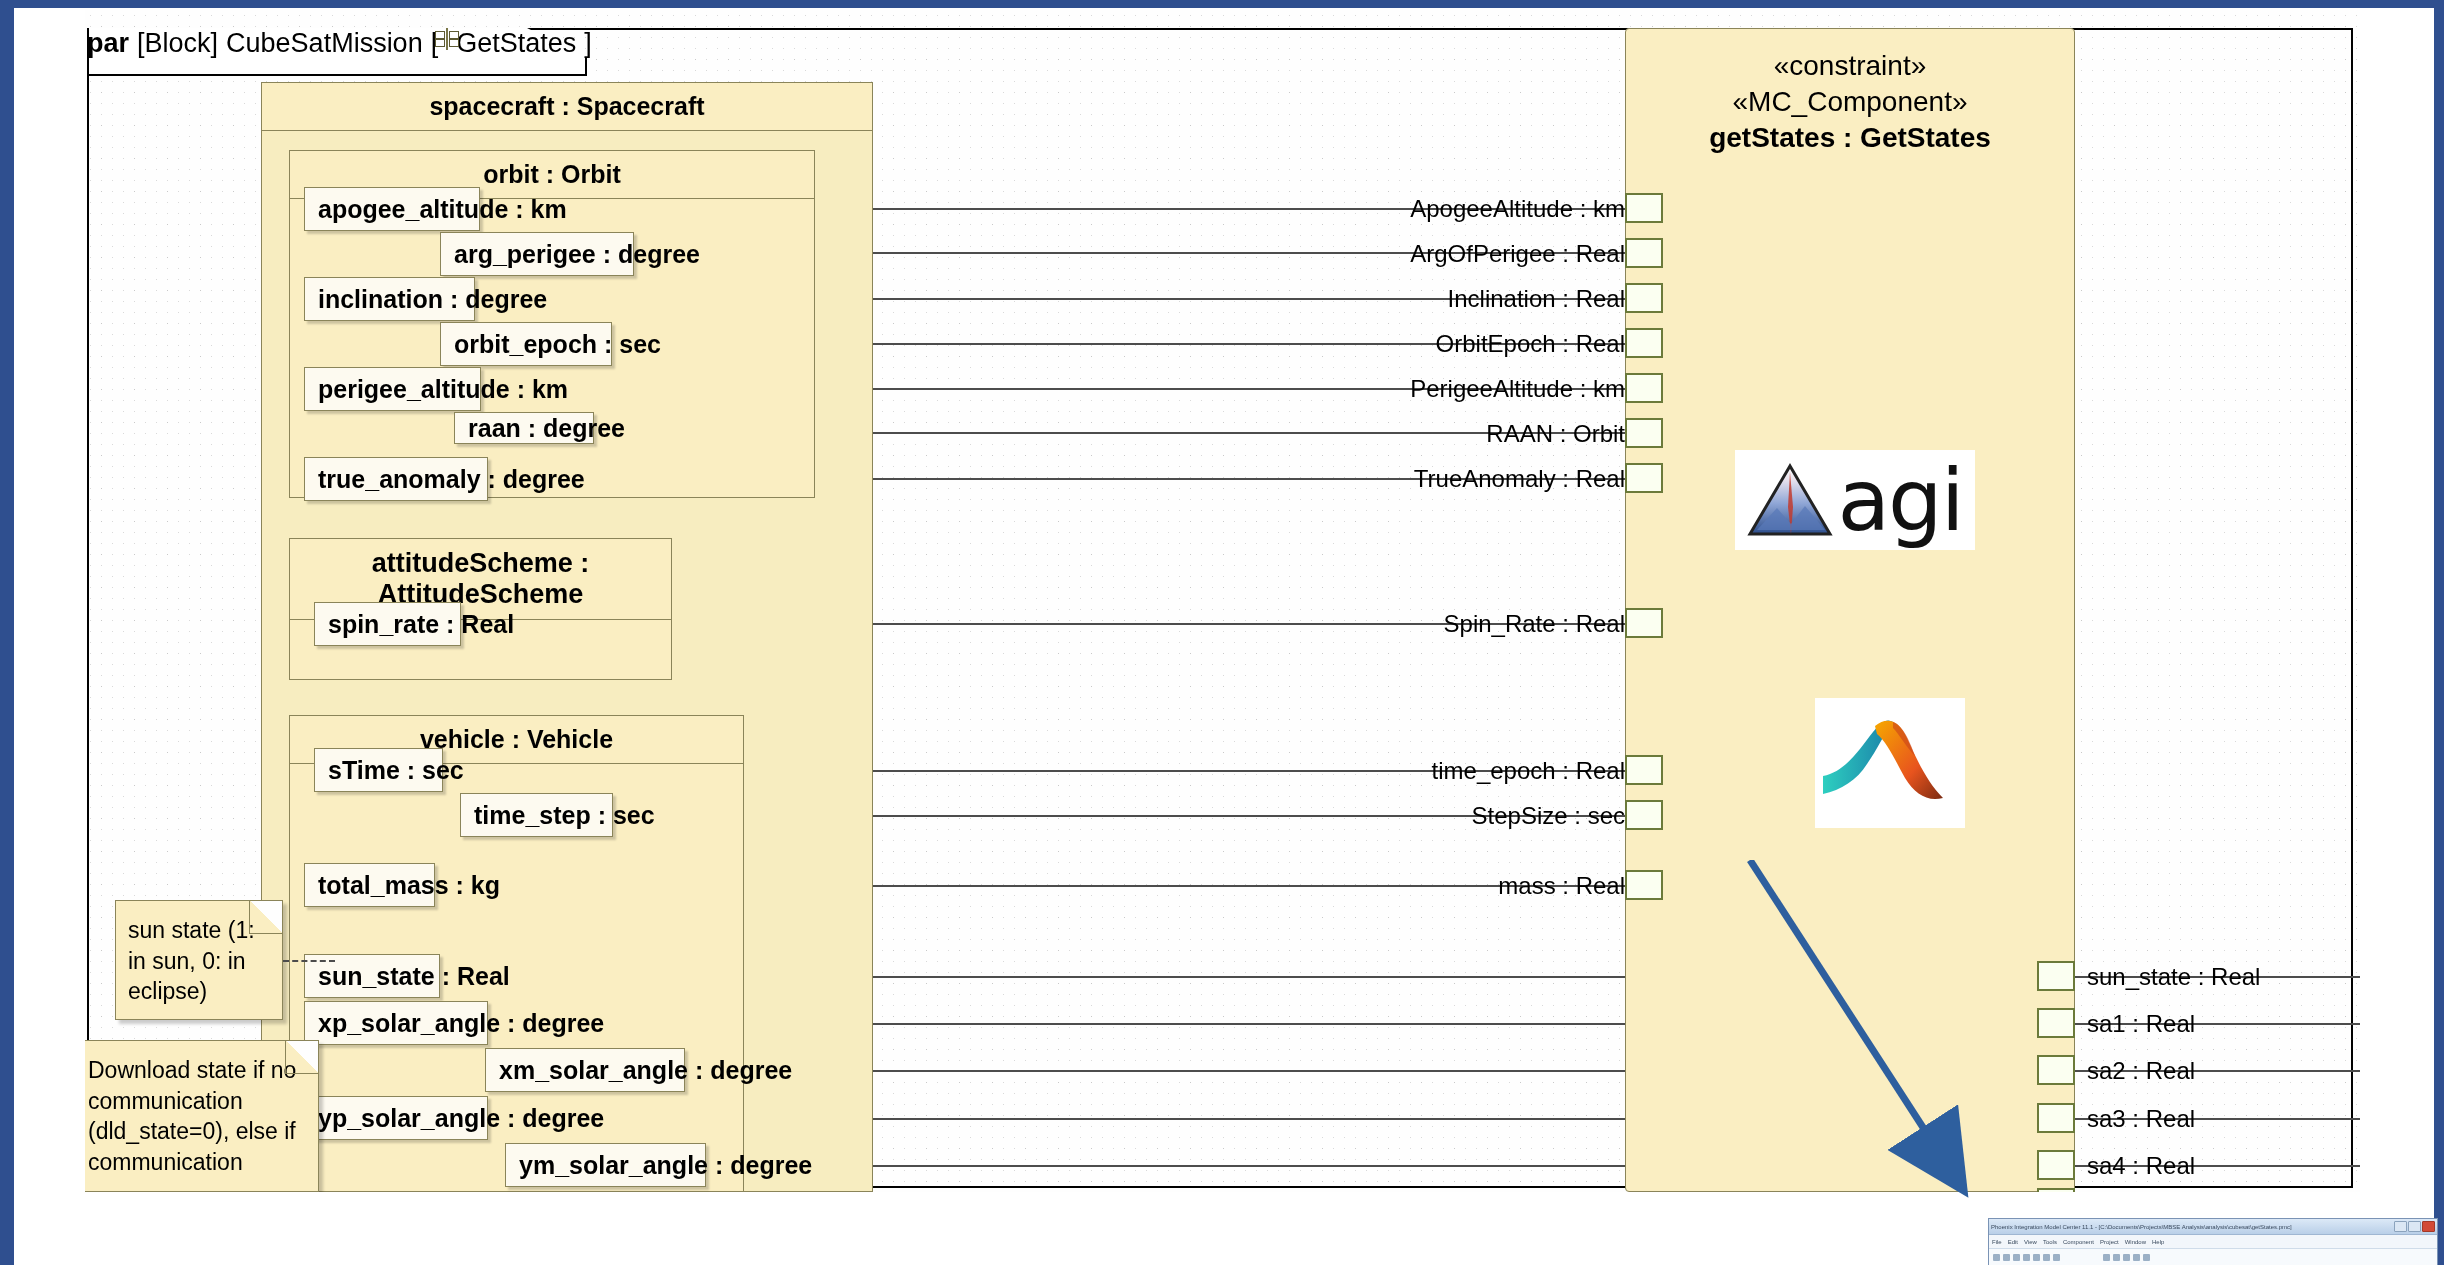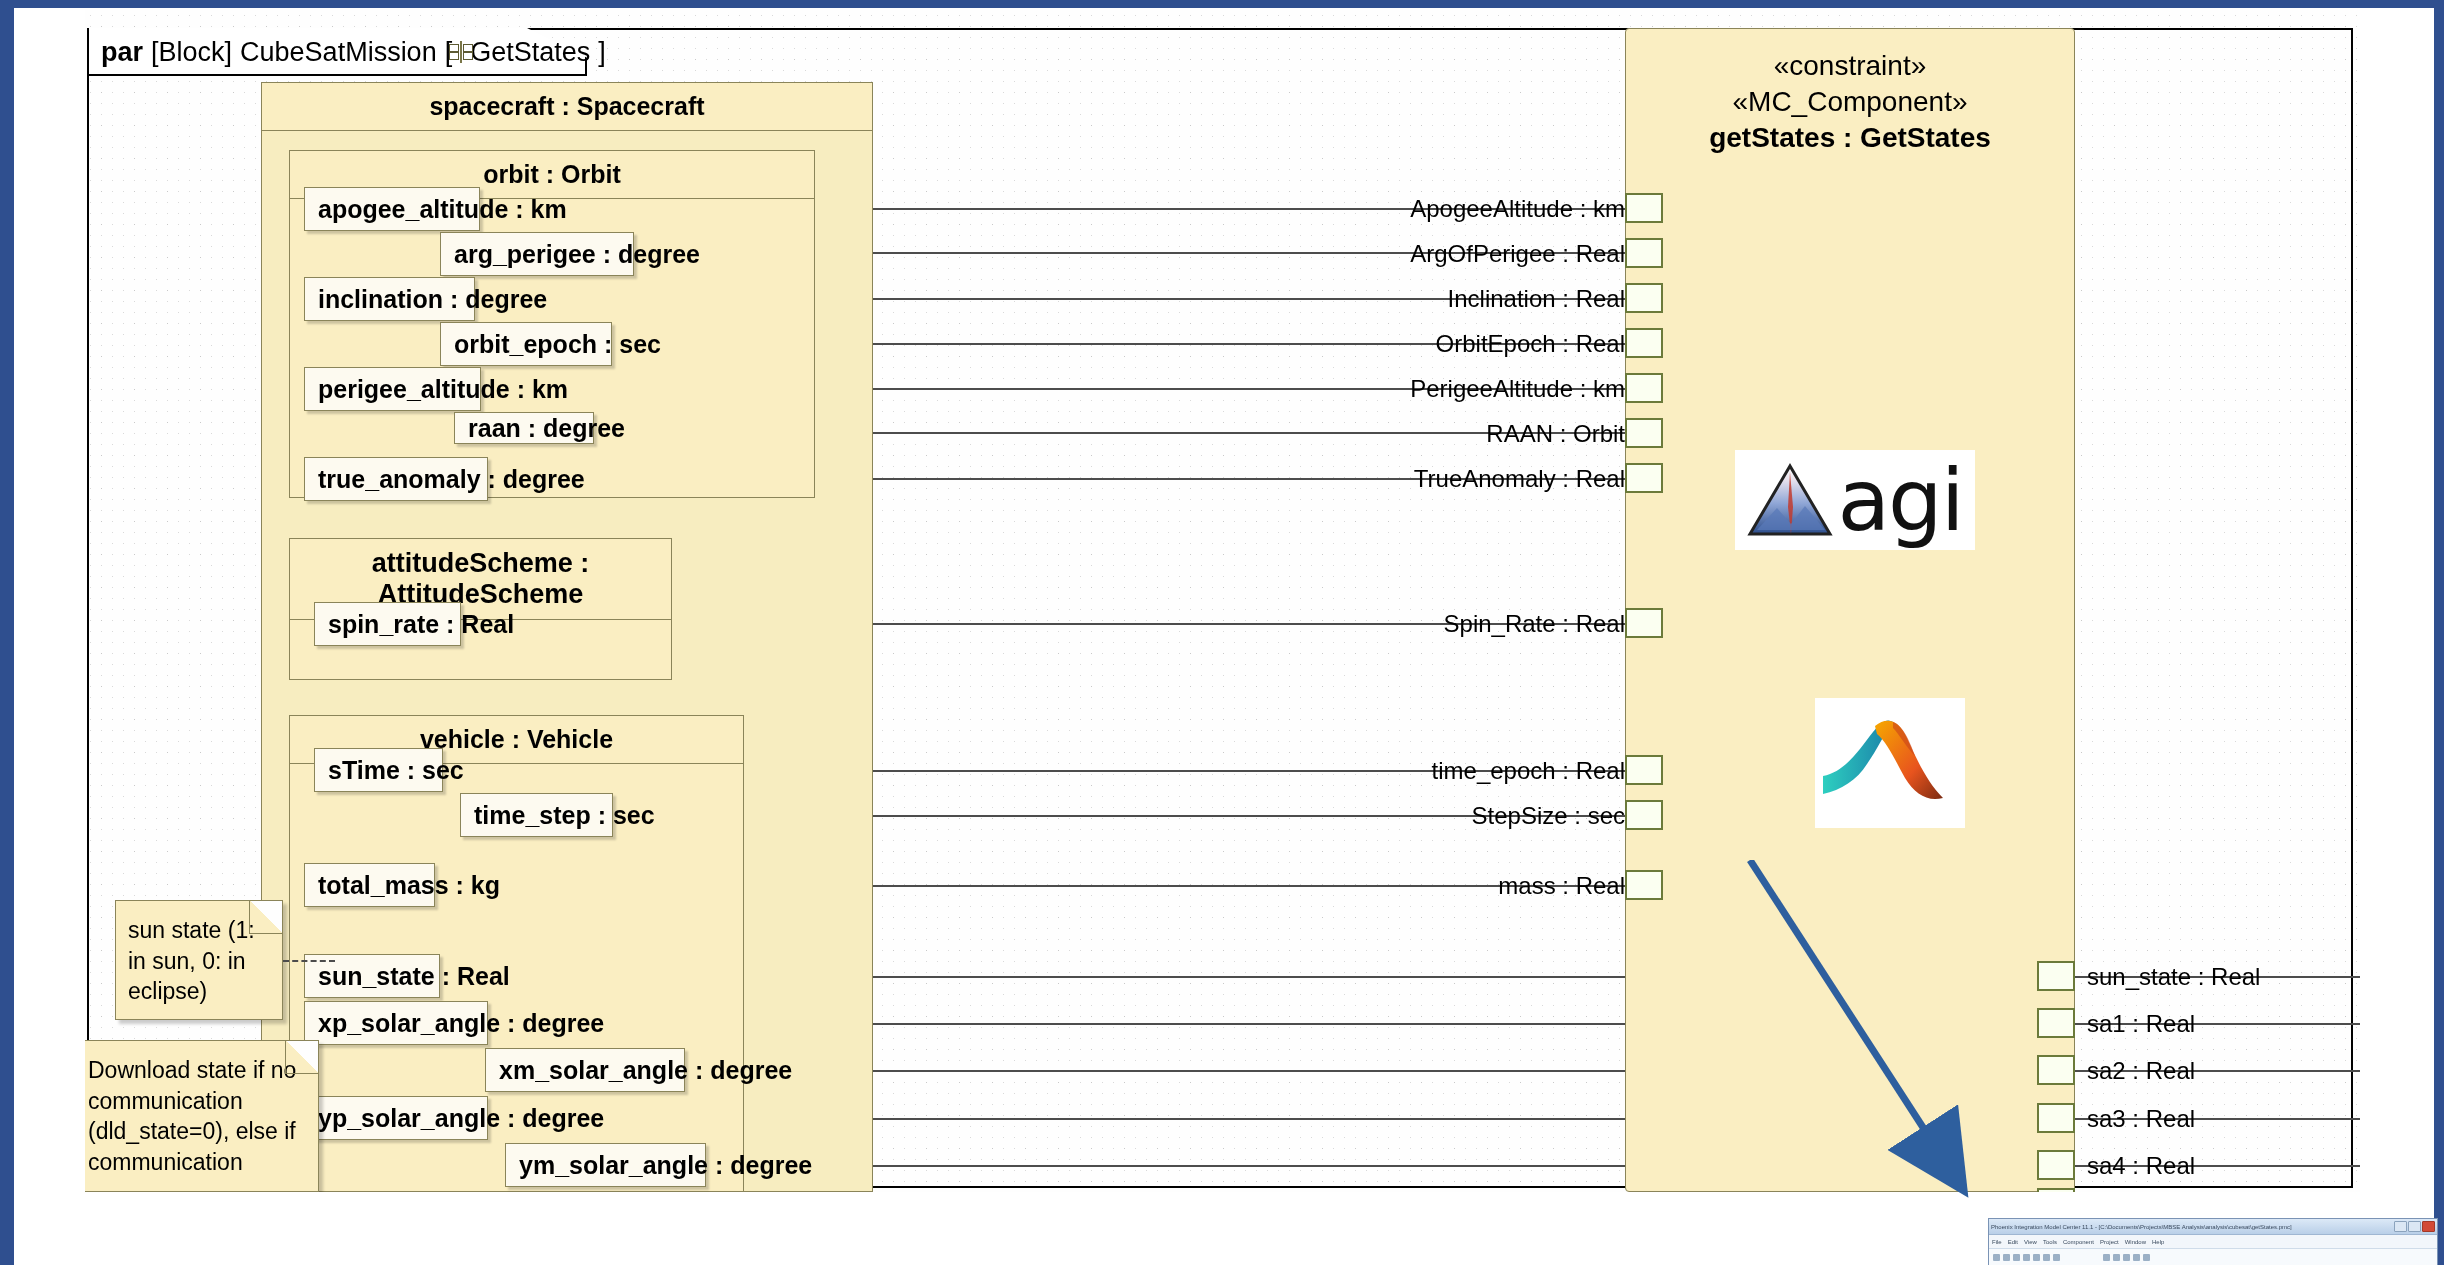--- a/index.html
+++ b/index.html
@@ -116,21 +116,21 @@
 <div id="slide">
   <div class="slide-edge" id="edge-left"></div>
   <div class="slide-edge" id="edge-top"></div>
   <div class="slide-edge" id="edge-right"></div>
 
   <div id="canvas">
 
     <div id="frame-top-line"></div>
     <div id="frame-border"></div>
     <div id="frame-tab"></div>
-    <div id="frame-tab-inner" style="position:absolute;left:2px;top:18px;height:48px;display:flex;align-items:center;padding-left:14px;gap:8px;">
+    <div id="frame-tab-inner" style="position:absolute;left:2px;top:18px;height:48px;display:flex;gap:8px;">
       <span class="tab-kw">par</span>
       <span class="tab-txt">[Block]</span>
       <span class="tab-txt">CubeSatMission</span>
       <span class="tab-txt">[</span>
       <span class="sm-icon">
           <i></i>
           <b></b>
         </span>
       <span class="tab-txt">GetStates</span>
       <span class="tab-txt">]</span>

